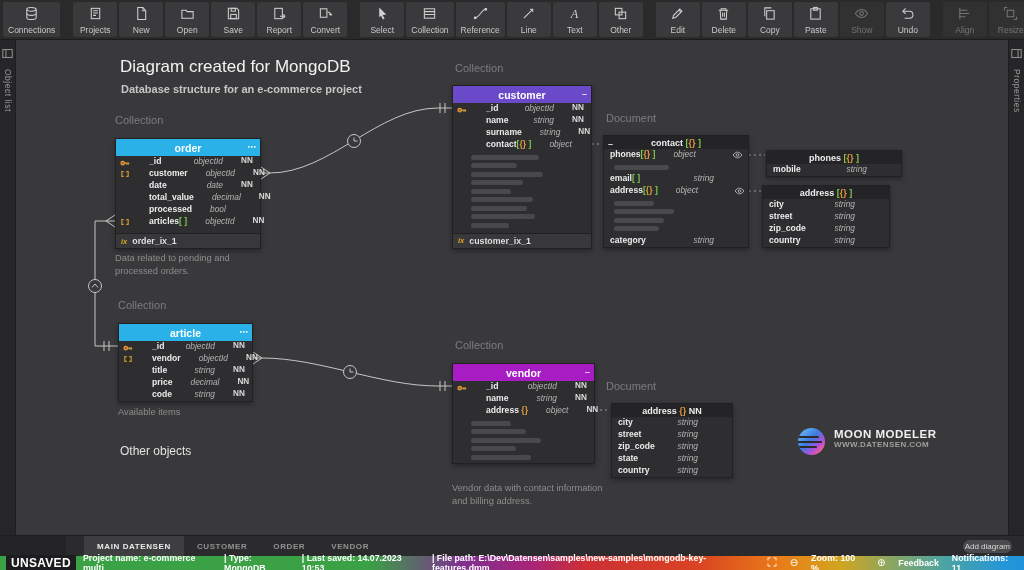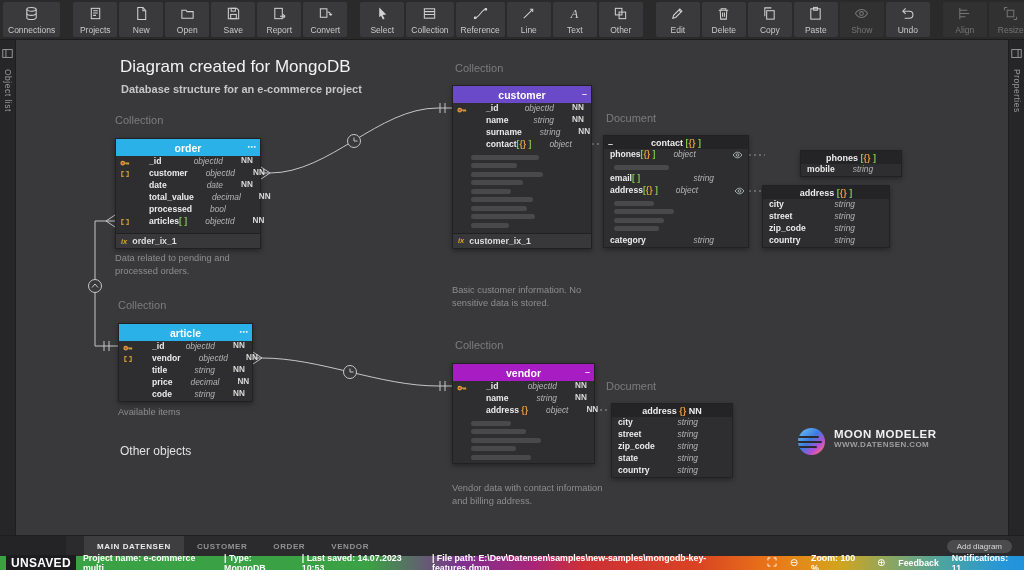--- a/index.html
+++ b/index.html
@@ -67,21 +67,21 @@
   .logo-text1{font-size:11.5px;font-weight:bold;color:#f0f0f0;letter-spacing:.5px;}
   .logo-text2{font-size:8px;font-weight:bold;color:#9e9e9e;letter-spacing:.4px;}
   
   #tabbar{position:absolute;left:0;bottom:14px;width:1024px;height:21px;background:#2b2b2d;
     display:flex;align-items:stretch;border-top:1px solid #1e1e1f;box-sizing:border-box;}
   #tab-left-spacer{width:66px;background:#242426;margin-right:18px;}
   .tab{padding:0 13px;display:flex;align-items:center;font-size:8px;font-weight:bold;letter-spacing:.6px;
     color:#929292;cursor:default;}
   .tab.active{background:#3e3e41;color:#e9e9e9;}
   #add-diagram{margin-left:auto;align-self:center;margin-right:12px;background:#4b4b4e;border-radius:8px;
-    padding:2px 10px;font-size:8px;color:#d8d8d8;}
+    padding:2px 2px;font-size:8px;color:#d8d8d8;}
   
   #statusbar{position:absolute;left:0;bottom:0;width:1024px;height:14px;display:flex;align-items:center;
     font-size:8.8px;font-weight:bold;color:#fff;gap:7px;padding:0 6px;box-sizing:border-box;
     background:linear-gradient(90deg,#3aa144 0%,#3aa144 36%,#7e3190 45%,#a82478 52%,#cd2f35 57%,
       #d94323 68%,#ea7b17 76%,#d2a51e 82%,#8aa662 87%,#4da4a0 92%,#2596d8 98%,#2193dc 100%);}
   .badge{background:#1d1d1f;color:#fff;padding:1px 5px;border-radius:1px;font-size:12px;letter-spacing:.3px;}
   #status-right{margin-left:auto;display:flex;align-items:center;gap:13px;}
   .sicon{font-size:10px;font-weight:normal;line-height:10px;}
   .sicon svg{width:10px;height:10px;}
 </style>
@@ -466,21 +466,20 @@
         <div class="cbar" style="width: 40px;"></div>
         <div class="cbar" style="width: 62px;"></div>
         <div class="cbar" style="width: 56px;"></div>
         <div class="cbar" style="width: 64px;"></div>
         <div class="cbar" style="width: 38px;"></div>
         <div class="idx-row">
           <span class="ixicon">ix</span>
           <span>customer_ix_1</span>
         </div>
       </div>
-      <div class="node-desc" style="left: 436px; top: 244px; width: 155px;">Basic customer information. No sensitive data is stored.</div>
       <div class="zone-label" style="left: 102px; top: 259px;">Collection</div>
       <div class="node" style="left: 102px; top: 283px; width: 135px;">
         <div class="node-header" style="background: rgb(41, 177, 232);">
           <span>article</span>
           <span class="hbtn">⋯</span>
         </div>
         <div class="row">
           <span class="ficon">
             <svg viewBox="0 0 11 11" fill="none" stroke-width="1.3">
               <circle cx="3" cy="6.8" r="1.9" fill="#c94434" stroke="#d8a33a"></circle>
@@ -600,21 +599,21 @@
         <div class="cbar" style="width: 40px;"></div>
         <div class="cbar" style="width: 60px;"></div>
         <div class="cbar" style="width: 50px;"></div>
         <div class="cbar" style="width: 45px;"></div>
         <div class="row">
           <span class="fname">category</span>
           <span class="ftype">string</span>
           <span class="fnn"></span>
         </div>
       </div>
-      <div class="node doc" style="left: 784px; top: 110px; width: 102px;">
+      <div class="node doc" style="left: 750px; top: 110px; width: 136px;">
         <div class="node-header">
           <span>phones&nbsp;<span class="gb">[</span><span class="ob">{}</span><span class="gb"> ]</span></span>
         </div>
         <div class="row">
           <span class="fname">mobile</span>
           <span class="ftype">string</span>
           <span class="fnn"></span>
         </div>
       </div>
       <div class="node doc" style="left: 746px; top: 145px; width: 128px;">

